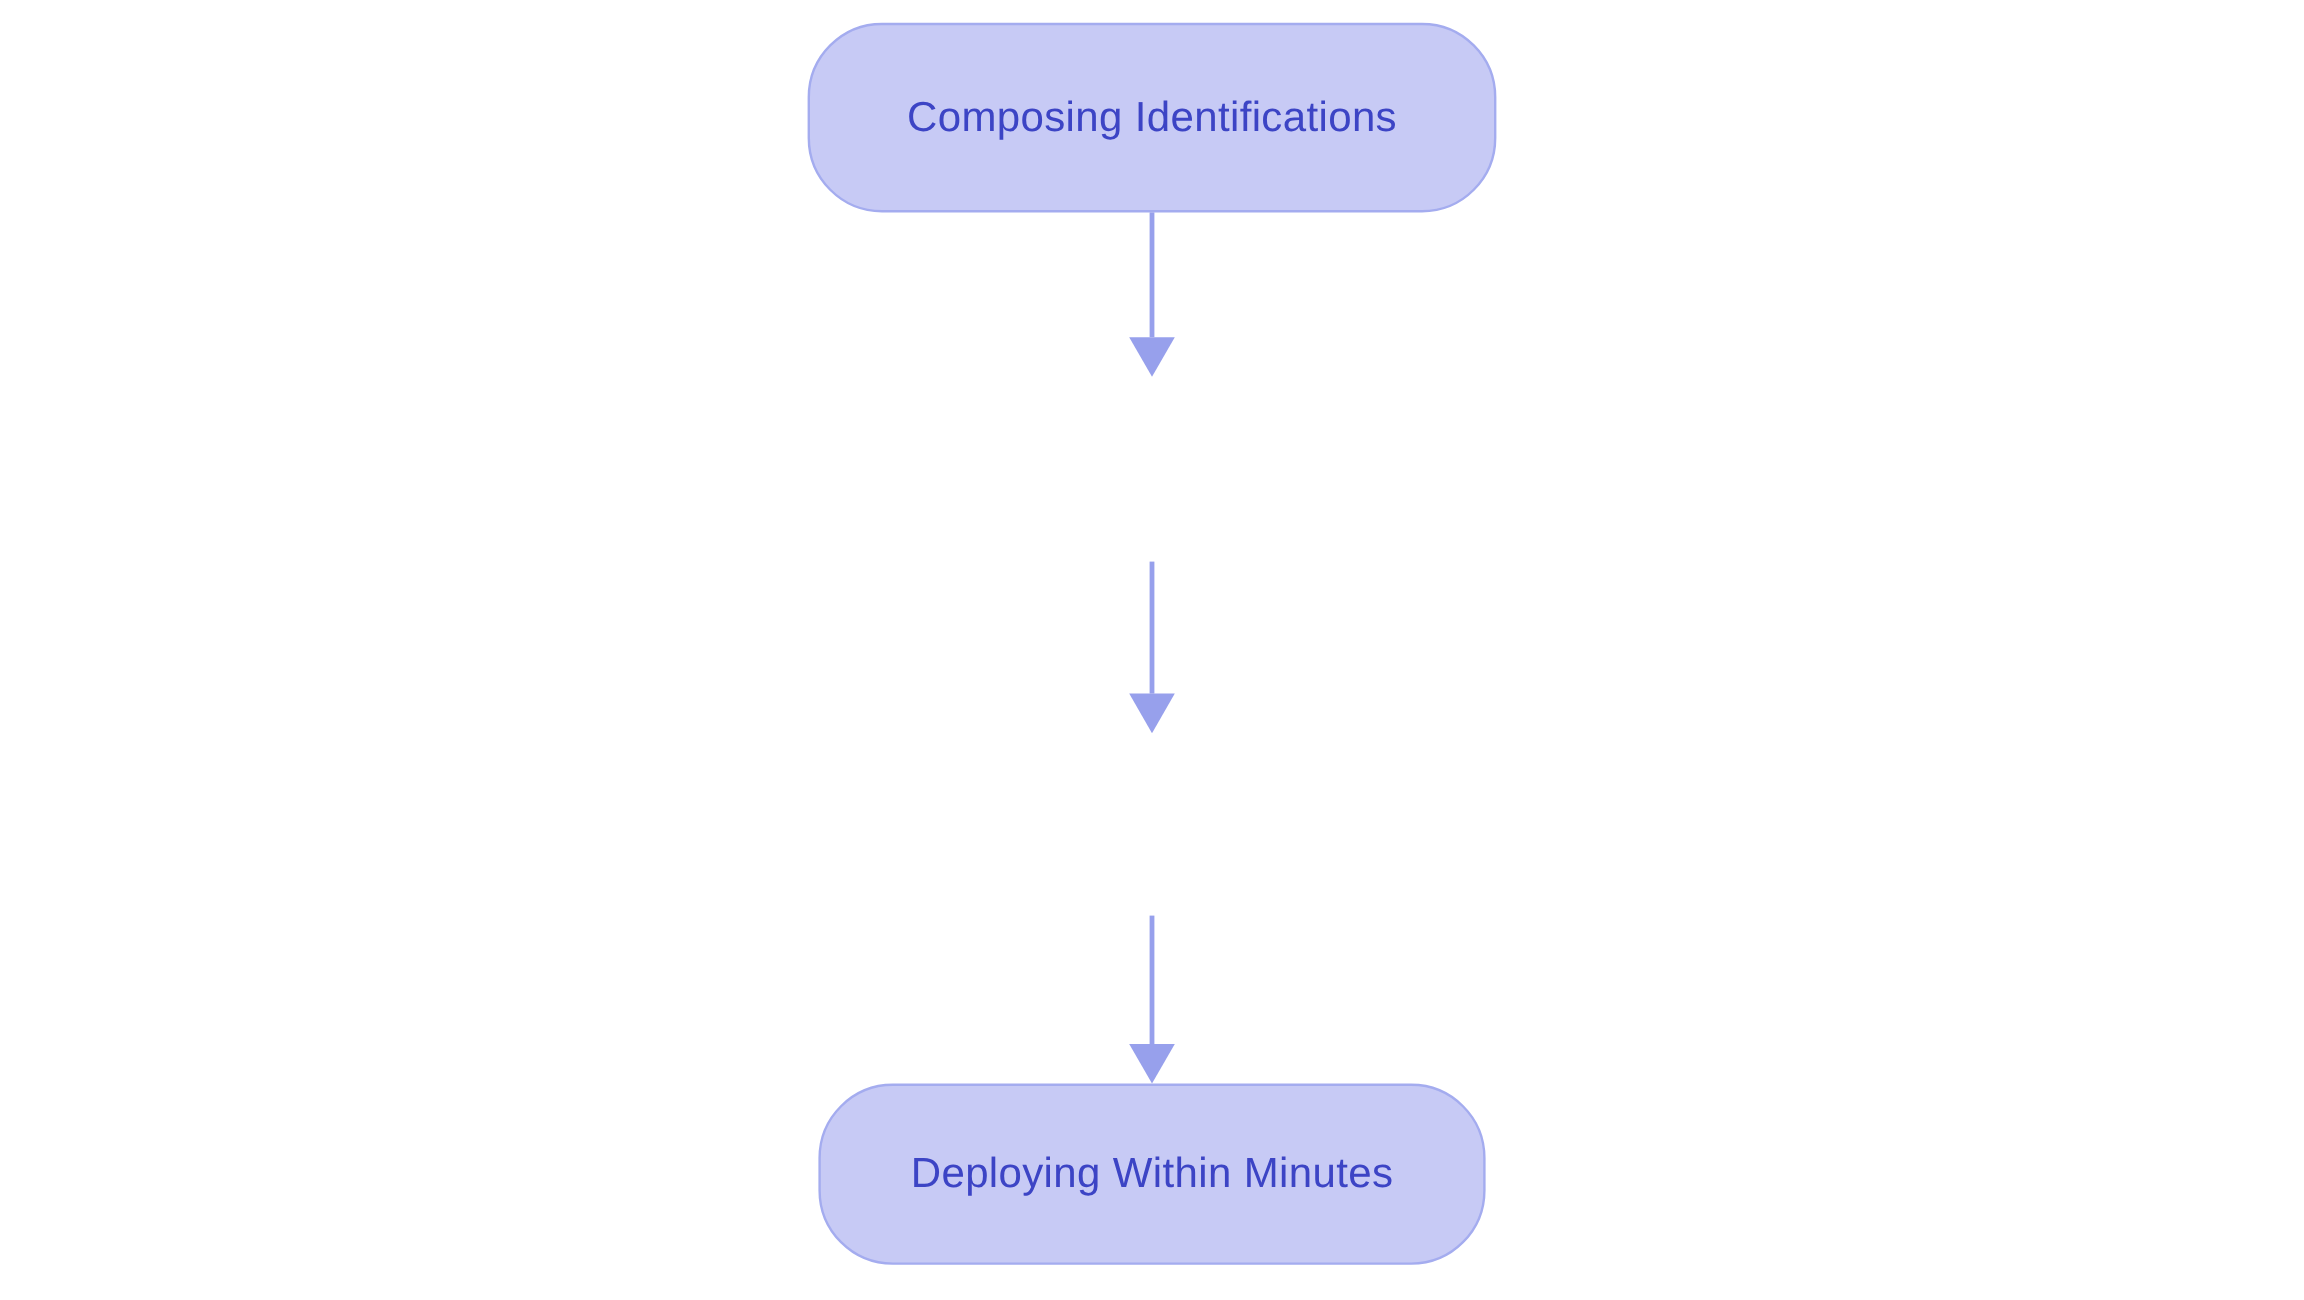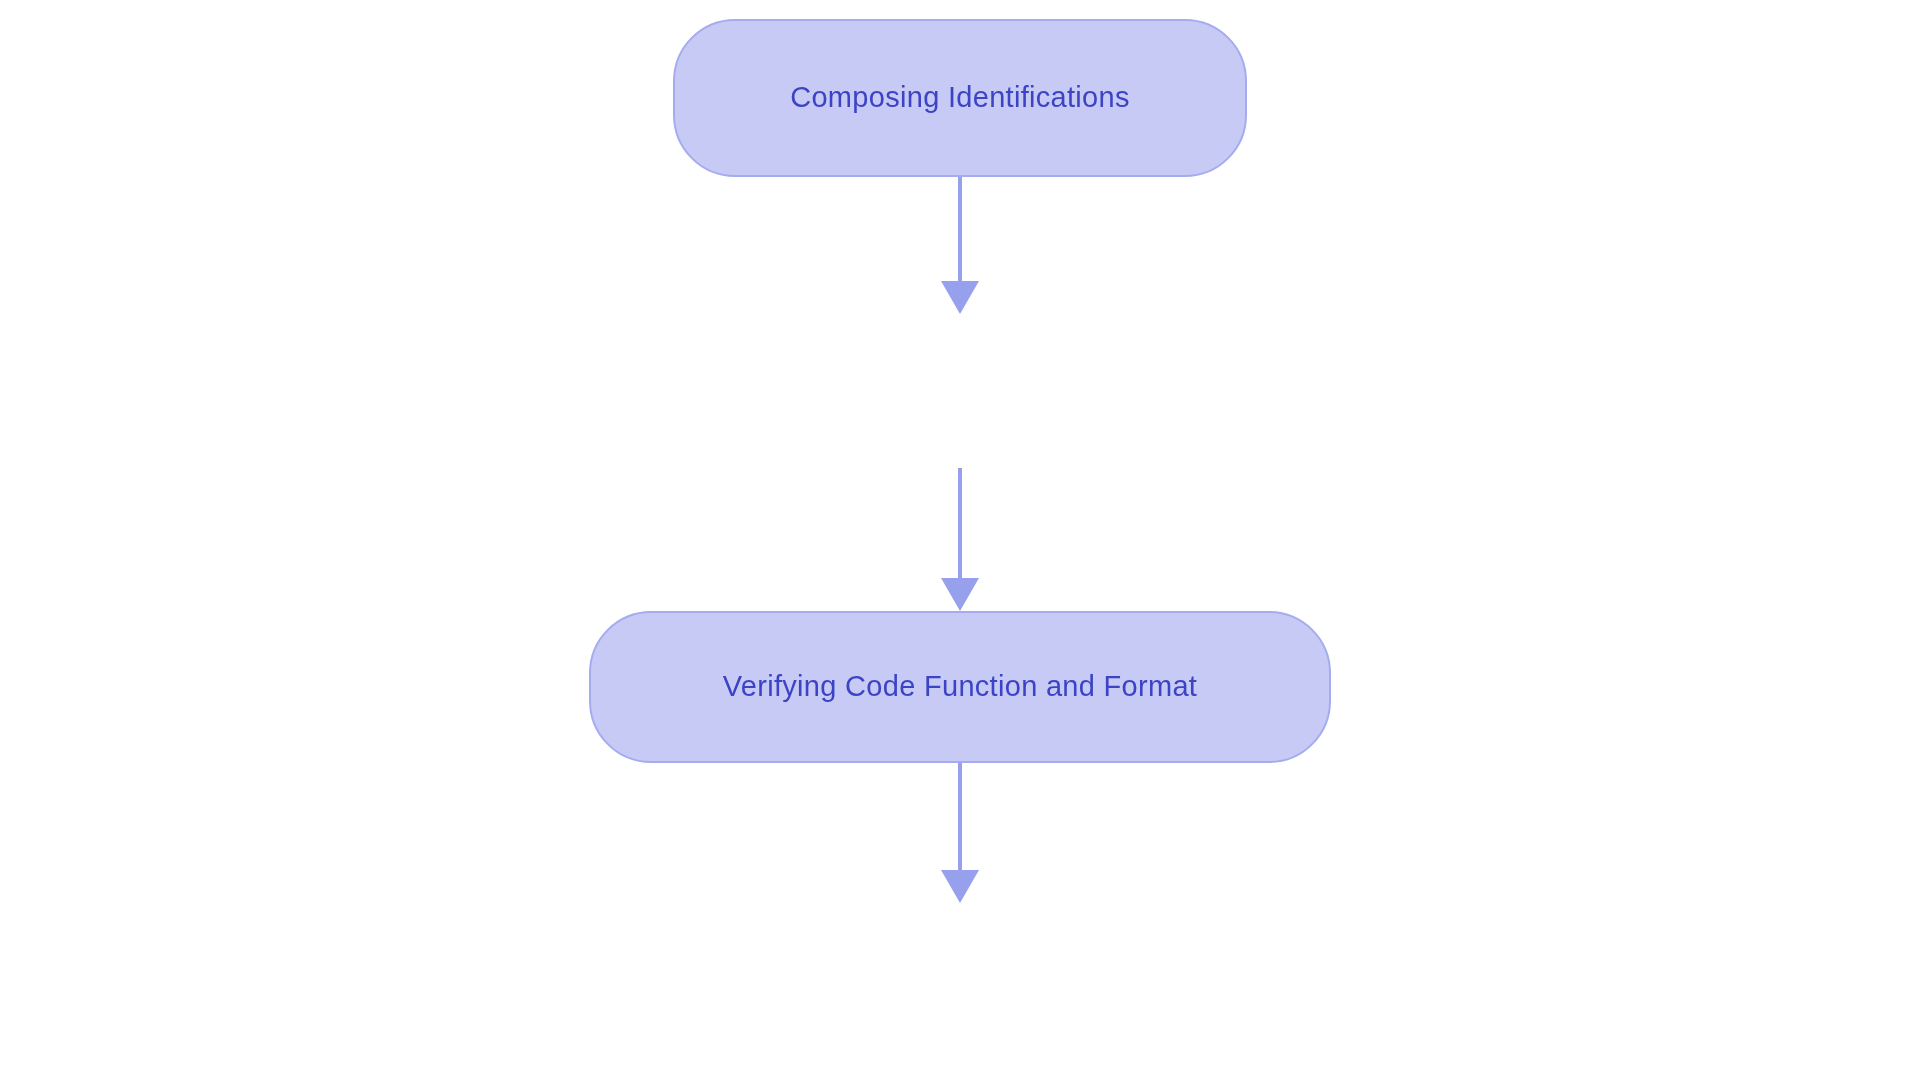--- a/index.html
+++ b/index.html
@@ -23,21 +23,21 @@
     background: var(--node-fill, #c7caf5);
     border: 2px solid var(--node-border, #a4acef);
     border-radius: 62px;
     display: flex;
     align-items: center;
     justify-content: center;
     text-align: center;
   }
   .node-label {
     color: var(--node-text, #3c44c5);
-    font-size: 29px;
+    font-size: 35px;
     font-weight: 500;
     letter-spacing: 0.3px;
     line-height: 1.1;
     white-space: nowrap;
   }
   .edge {
     position: absolute;
     width: 38px;
     display: flex;
     flex-direction: column;
@@ -69,23 +69,23 @@
     <div class="edge-line"></div>
     <div class="arrowhead"></div>
   </div>
 
 
   <div class="edge" style="left:941px; top:468px; height:143px;">
     <div class="edge-line"></div>
     <div class="arrowhead"></div>
   </div>
 
-  <div class="flow-node" style="left:589px; top:611px; width:742px; height:152px;">
-    <span class="node-label">Verifying Code Function and Format</span>
-  </div>
 
   <div class="edge" style="left:941px; top:763px; height:140px;">
     <div class="edge-line"></div>
     <div class="arrowhead"></div>
   </div>
 
+  <div class="flow-node" style="left:682px; top:903px; width:556px; height:151px;">
+    <span class="node-label">Deploying Within Minutes</span>
+  </div>
 
 </div>
 
 </body></html>

